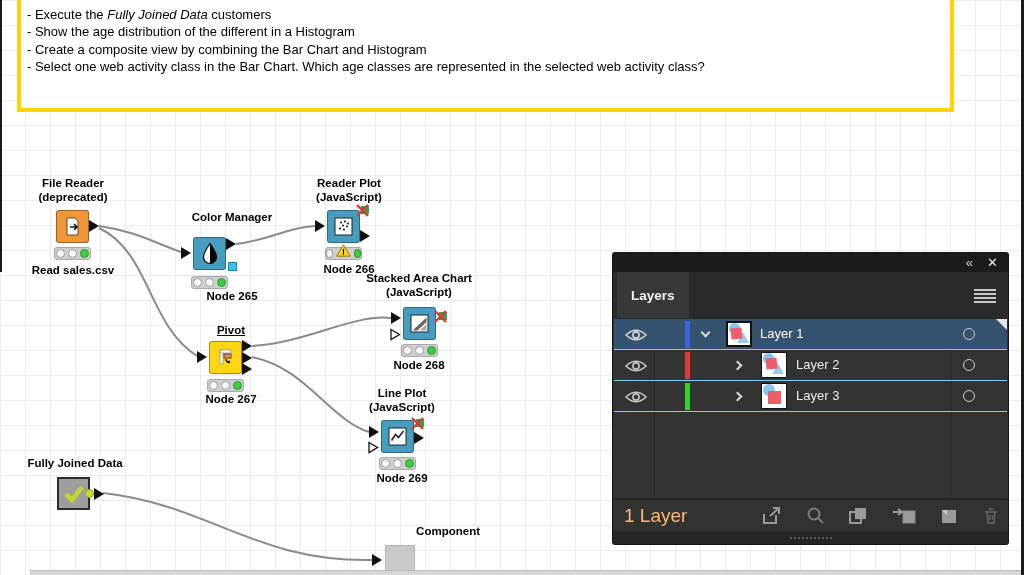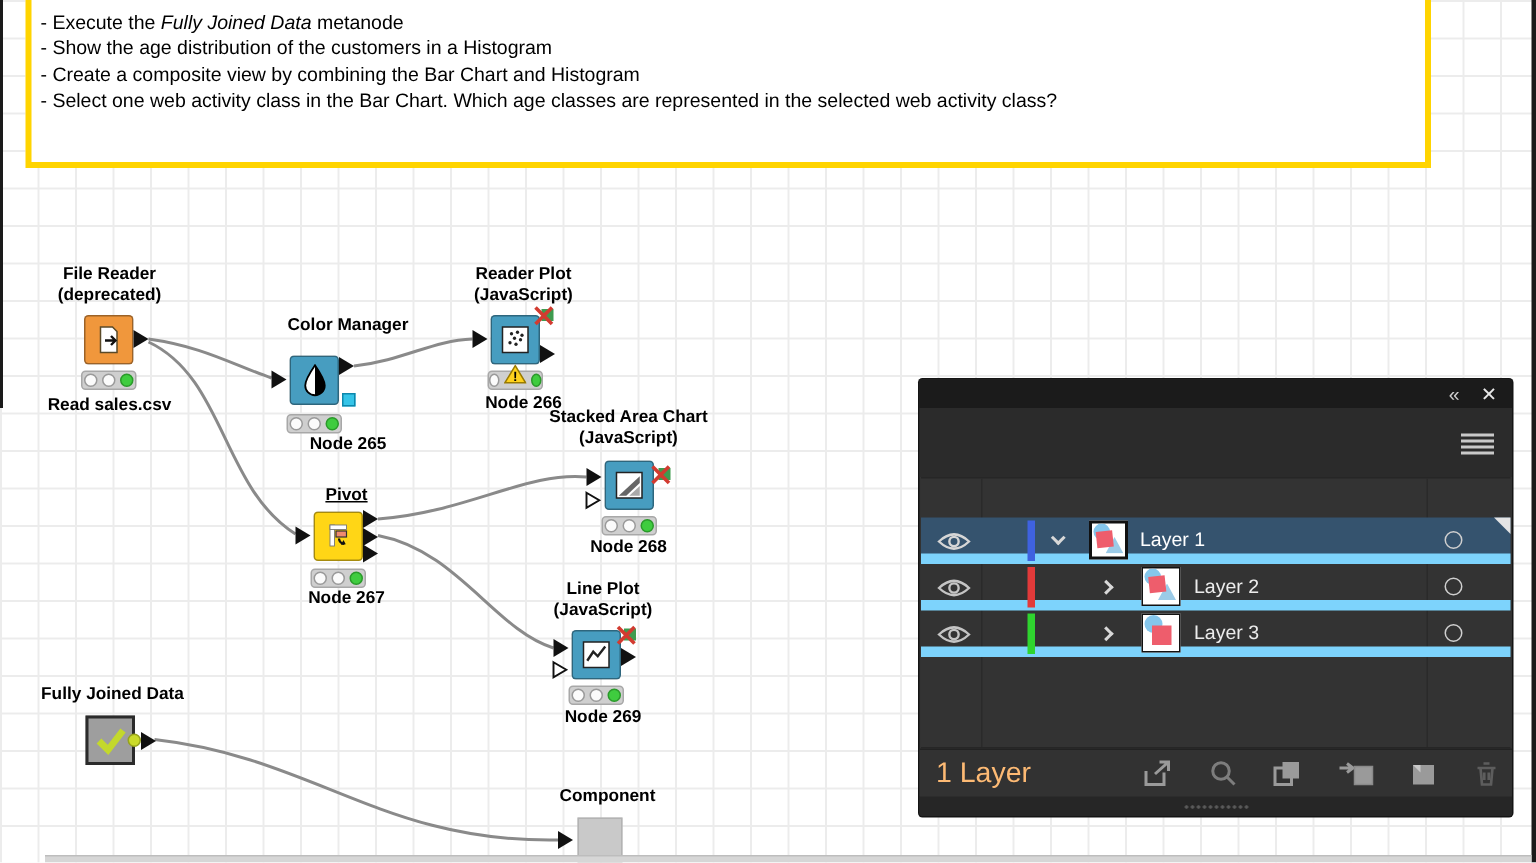--- a/index.html
+++ b/index.html
@@ -64,21 +64,21 @@
   .p-close { color:#e8e8e8; font-size:13px; line-height:1; cursor:default; }
   .p-tabbar { position:absolute; left:0; top:19px; right:0; height:46px; background:#2b2b2b; }
   .p-tab { position:absolute; left:4px; top:0; width:72px; height:46px; background:#383838;
     display:flex; align-items:center; padding-left:14px; font-weight:bold; font-size:13.5px; color:#f2f2f2; }
   .p-menu { position:absolute; right:12px; top:17px; display:flex; flex-direction:column; gap:2px; }
   .p-menu i { display:block; width:22px; height:2px; background:#c9c9c9; }
 
   .p-list { position:absolute; left:1px; right:1px; top:65px; height:181px; background:#333333;
     border-top:1px solid #262626; border-bottom:1px solid #262626; }
   .p-vline { position:absolute; top:0; bottom:0; width:1px; background:#2a2a2a; }
-  .lrow { position:absolute; left:0; right:0; height:31px; border-bottom:7px solid #7dd3fc;margin-top:26px; }
+  .lrow { position:absolute; left:0; right:0; height:31px; border-bottom:1px solid #7dd3fc; }
   .lrow.sel { background:#35536E; }
   .eye { position:absolute; left:10px; top:9px; }
   .cbar { position:absolute; left:71px; top:2px; width:5px; height:27px; }
   .chev { position:absolute; width:7px; height:7px; border:solid #d8d8d8; border-width:0 2px 2px 0; }
   .chev.down  { transform:rotate(45deg); top:10px; left:88px; }
   .chev.right { transform:rotate(-45deg); top:12px; left:120px; }
   .thumb { position:absolute; top:2px; width:26px; height:26px; background:#fff; border:2px solid #111; overflow:hidden; }
   .thumb .circ { position:absolute; border-radius:50%; background:#85C6EC; }
   .thumb .sq   { position:absolute; background:#EE5D6C; }
   .thumb .tri  { position:absolute; background:#9BCBE8; clip-path:polygon(0 100%, 50% 0, 100% 100%); }
@@ -112,22 +112,22 @@
       <path d="M99,226 C135,231 155,243 181,252"></path>
       <path d="M99,228 C150,252 148,325 197,356"></path>
       <path d="M236,244 C270,240 288,227 315,226"></path>
       <path d="M252,346 C310,342 352,314 391,318"></path>
       <path d="M252,357 C305,367 330,420 369,432"></path>
       <path d="M103,493 C210,505 255,562 372,560"></path>
     </g>
   </svg>
 
   <div class="annotation">
-    <div><span>- Execute the </span><i class="it">Fully Joined Data</i><span> metanode</span></div>
-    <div>- Show the age distribution of the customers in a Histogram</div>
+    <div><span>- Execute the </span><i class="it">Fully Joined Data</i><span> customers</span></div>
+    <div>- Show the age distribution of the different in a Histogram</div>
     <div>- Create a composite view by combining the Bar Chart and Histogram</div>
     <div>- Select one web activity class in the Bar Chart. Which age classes are represented in the selected web activity class?</div>
   </div>
 
   <div class="ntitle" style="left:-2px; top:177px;">
     <div>File Reader</div>
       <div>(deprecated)</div>
   </div>
   <div class="nbody" style="left: 56px; top: 210px; background: rgb(240, 151, 60);">
     <svg width="21" height="21">
@@ -292,37 +292,38 @@
     <div>Fully Joined Data</div>
   </div>
   <div class="nbody meta" style="left: 57px; top: 477px; background: rgb(158, 158, 158);">
     <svg width="26" height="22">
         <path d="M5,11 L11,17 L21,4" stroke="#C3D82C" stroke-width="4.5" fill="none"></path>
       </svg>
   </div>
   <span class="outcircle" style="left:85px; top:489px;"></span>
   <span class="pout" style="left:94px; top:488px;"></span>
 
-  <div class="ntitle" style="left:330px; top:525px;">
+  <div class="ntitle" style="left:330px; top:525px;text-align:right;">
     <div>Component</div>
   </div>
   <div class="nbody" style="left: 385px; top: 545px; width: 30px; height: 30px; border: 1px solid rgb(179, 179, 179); border-radius: 0px; background: rgb(201, 201, 201);"></div>
   <span class="pin" style="left:372px; top:554px;"></span>
 
   <div class="edge-left"></div>
   <div class="edge-right"></div>
   <div class="hscrollbar"></div>
 </div>
 
 <div class="panel">
   <div class="p-titlebar">
     <span class="p-collapse">«</span>
     <span class="p-close">✕</span>
   </div>
   <div class="p-tabbar">
+    <div class="p-tab">Layers</div>
     <div class="p-menu">
         <i></i>
         <i></i>
         <i></i>
         <i></i>
       </div>
   </div>
 
   <div class="p-list">
     <div class="p-vline" style="left:40px;"></div>

